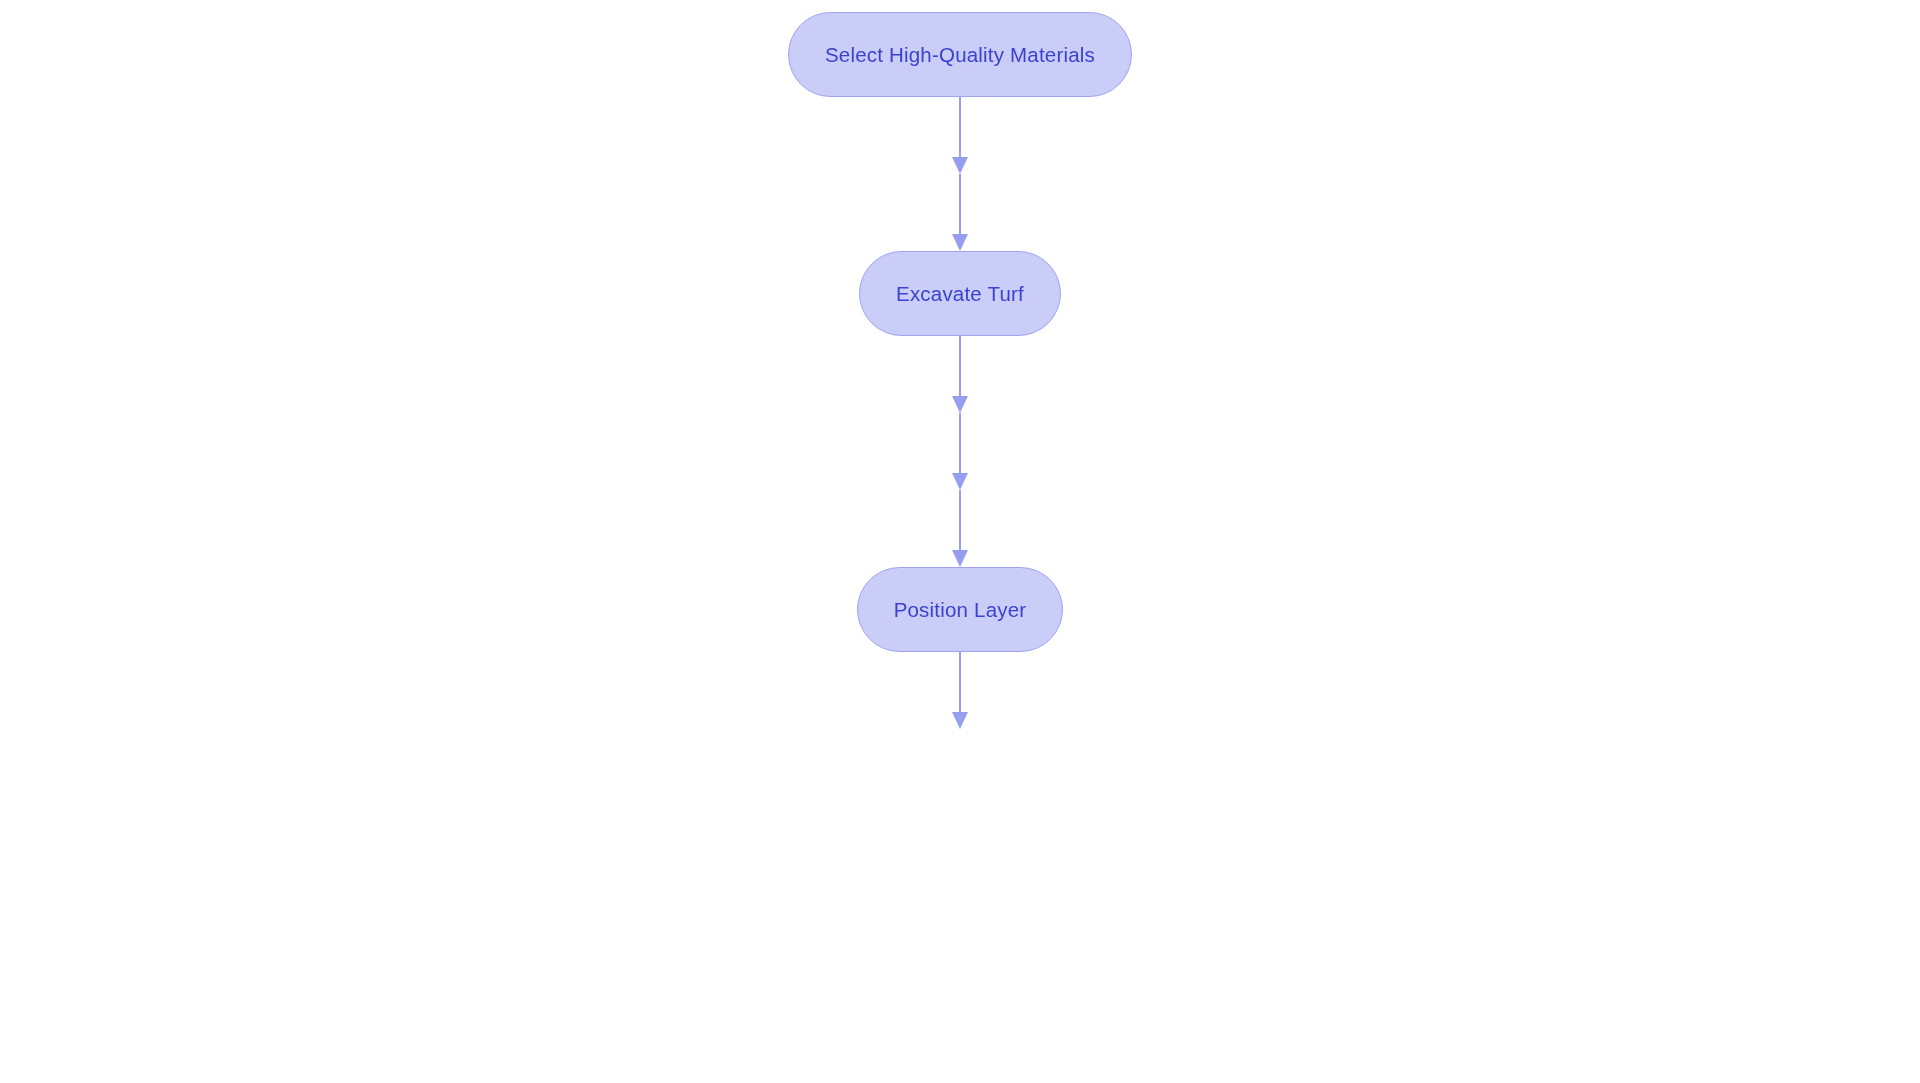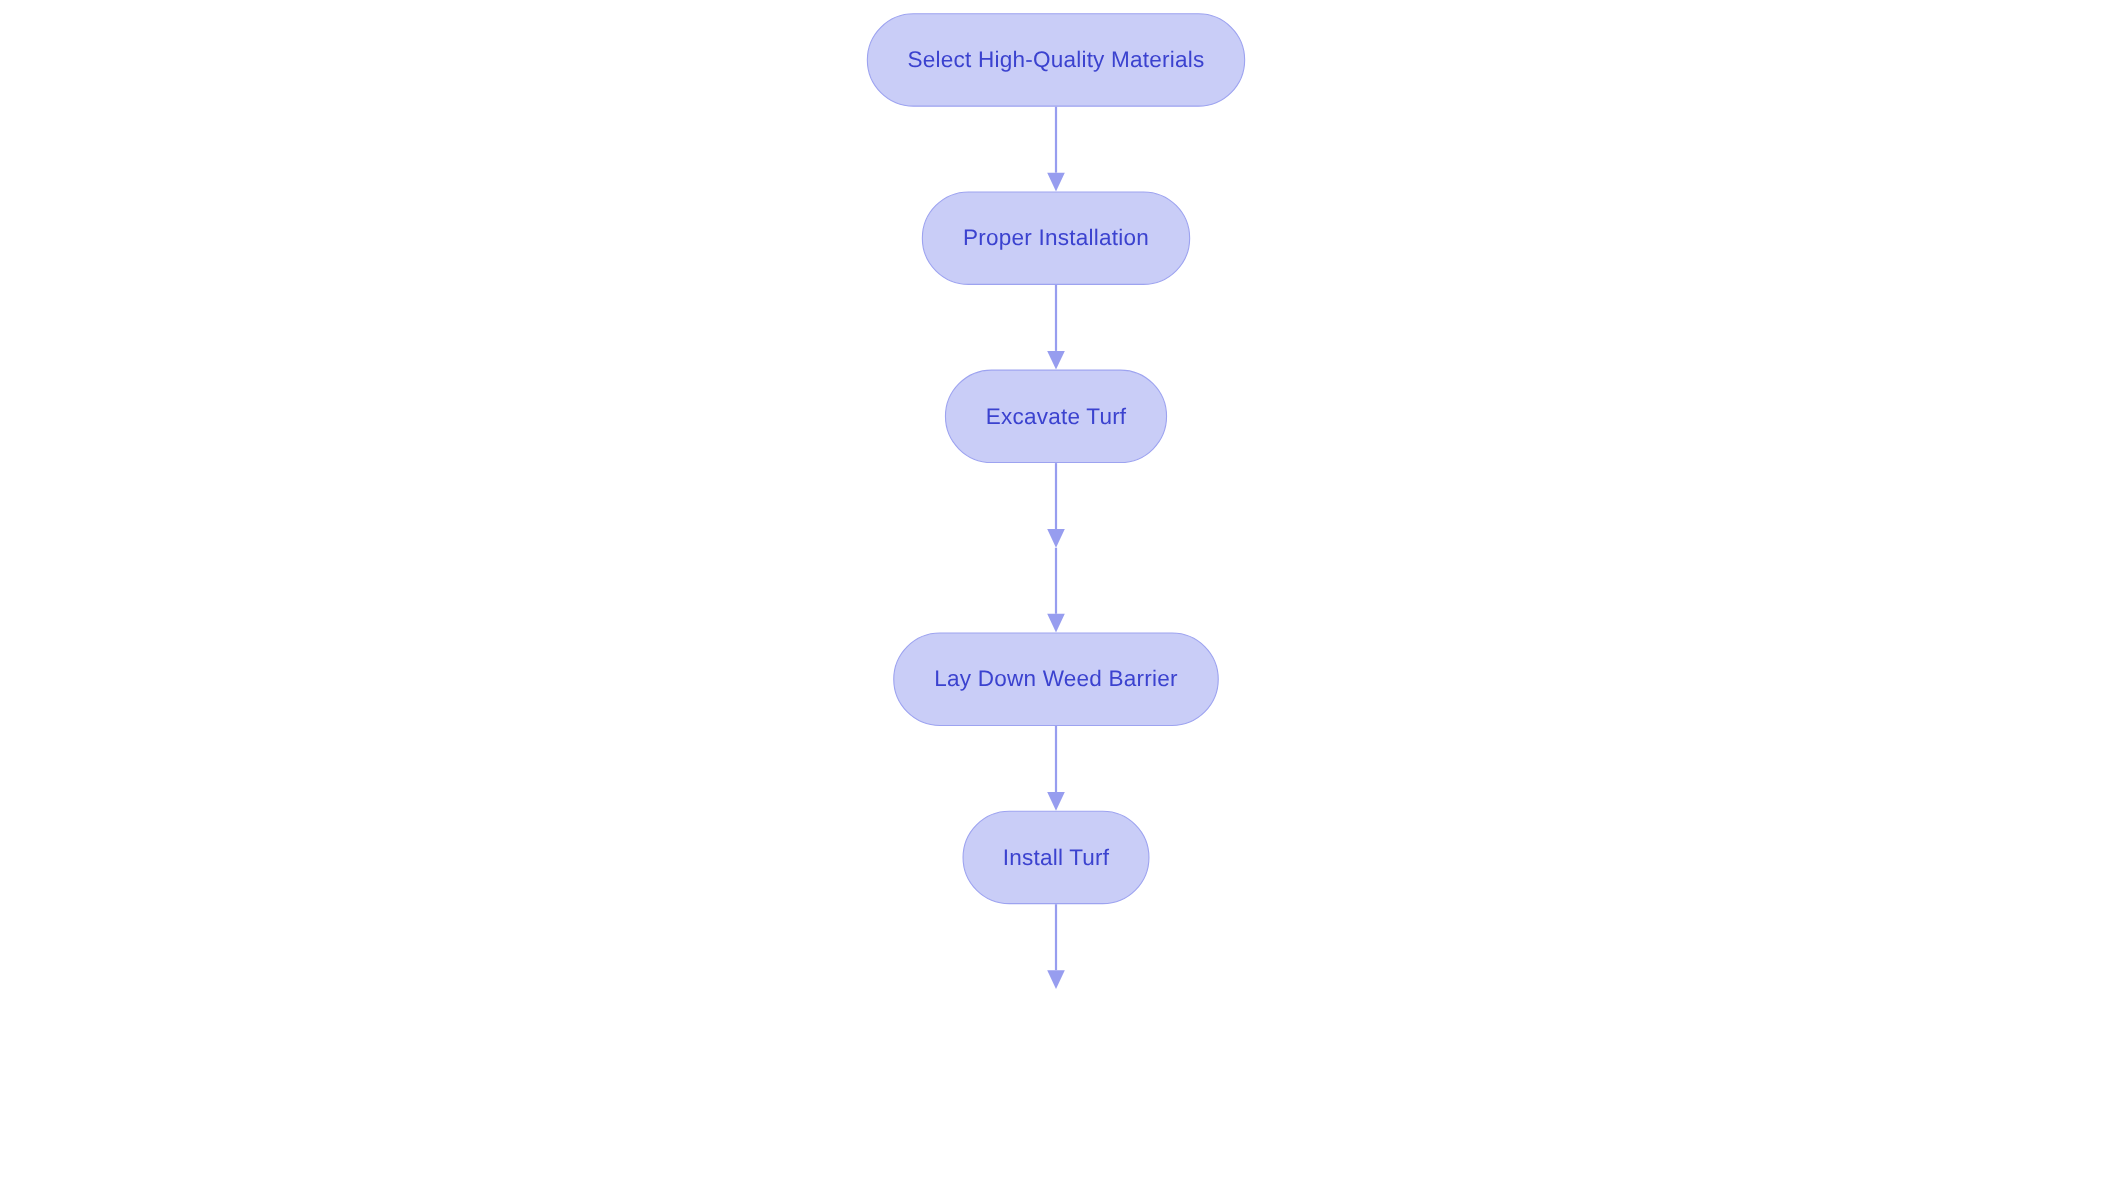--- a/index.html
+++ b/index.html
@@ -79,23 +79,20 @@
 
     <div class="flow-node">
       <span>Select High-Quality Materials</span>
     </div>
 
     <div class="edge-connector">
       <div class="edge-line"></div>
       <div class="arrowhead-down-icon"></div>
     </div>
 
-    <div class="flow-node">
-      <span>Proper Installation</span>
-    </div>
 
     <div class="edge-connector">
       <div class="edge-line"></div>
       <div class="arrowhead-down-icon"></div>
     </div>
 
     <div class="flow-node">
       <span>Excavate Turf</span>
     </div>
 
@@ -103,31 +100,28 @@
       <div class="edge-line"></div>
       <div class="arrowhead-down-icon"></div>
     </div>
 
 
     <div class="edge-connector">
       <div class="edge-line"></div>
       <div class="arrowhead-down-icon"></div>
     </div>
 
-    <div class="flow-node">
-      <span>Lay Down Weed Barrier</span>
-    </div>
 
     <div class="edge-connector">
       <div class="edge-line"></div>
       <div class="arrowhead-down-icon"></div>
     </div>
 
     <div class="flow-node">
-      <span>Install Turf</span>
+      <span>Position Layer</span>
     </div>
 
     <div class="edge-connector">
       <div class="edge-line"></div>
       <div class="arrowhead-down-icon"></div>
     </div>
 
 
   </div>
 </div>

